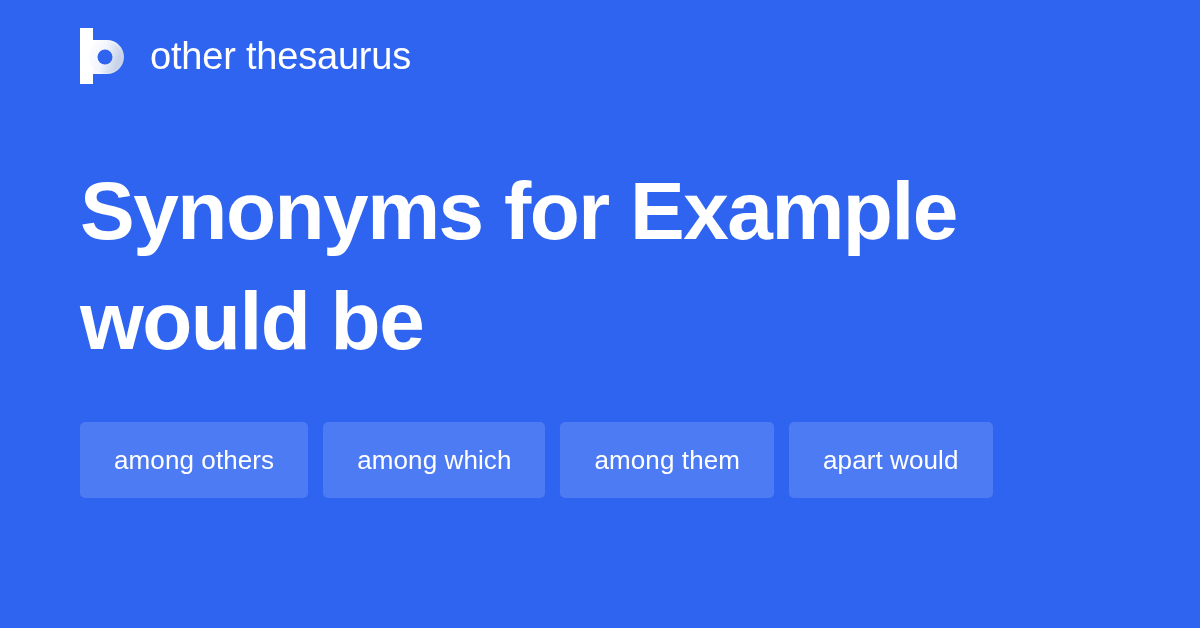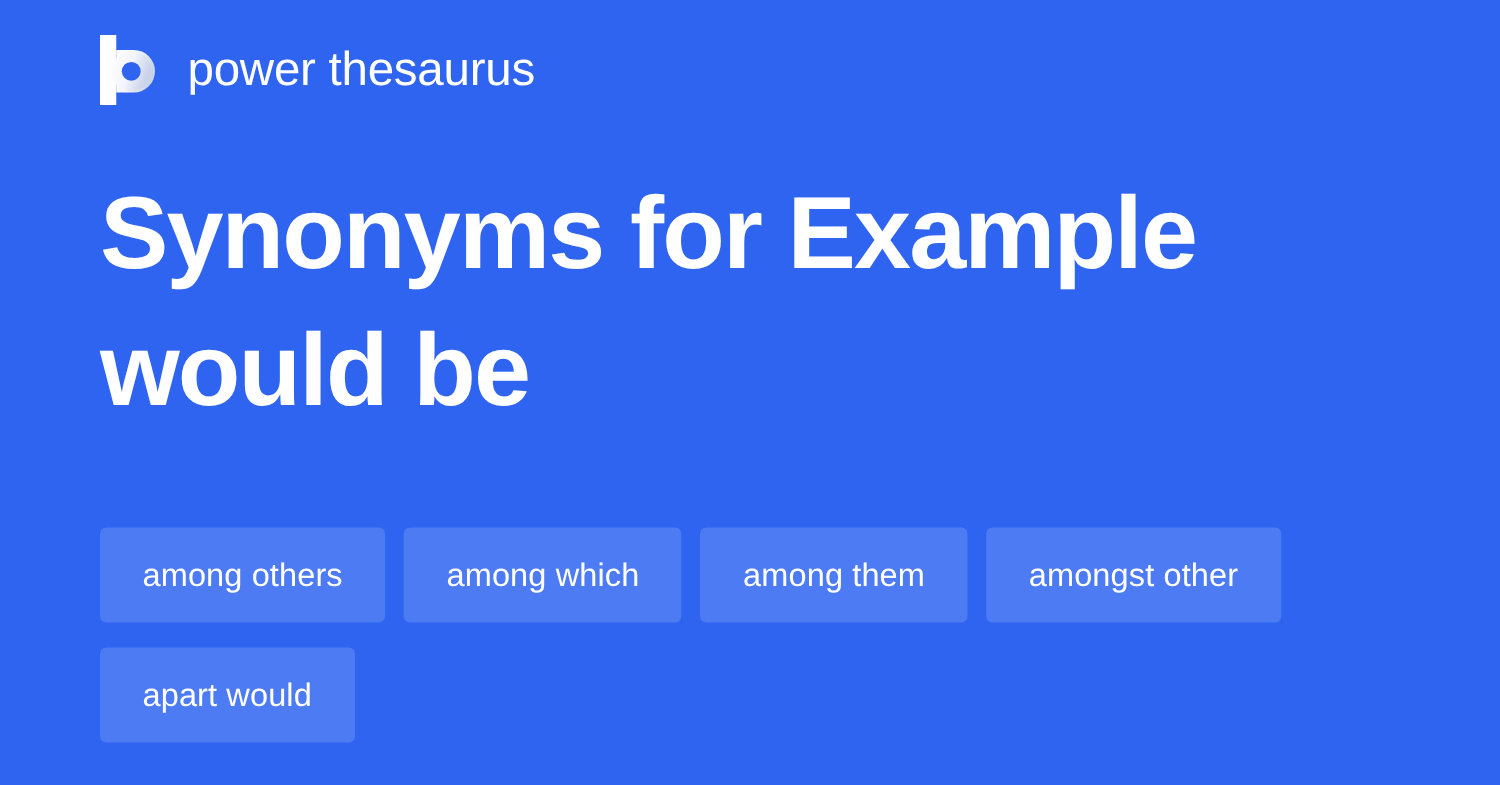--- a/index.html
+++ b/index.html
@@ -45,21 +45,21 @@
     letter-spacing: -0.2px;
     color: #FFFFFF;
     font-weight: 400;
     white-space: nowrap;
   }
 
   
   .headline {
     position: absolute;
     left: 80px;
-    top: 132px;
+    top: 156px;
     width: 1000px;
     margin: 0;
     font-size: 82px;
     line-height: 110px;
     font-weight: 700;
     letter-spacing: -1.5px;
     color: #FFFFFF;
   }
 
   
@@ -105,26 +105,25 @@
         </linearGradient>
       </defs>
 
       <rect x="0" y="0" width="13" height="56" fill="#FFFFFF"></rect>
 
       <path d="M13 12 h14 a17 17 0 0 1 0 34 h-14 z" fill="url(#bowlGrad)"></path>
       <circle cx="25" cy="29" r="16" fill="url(#bowlGrad)"></circle>
 
       <circle cx="25" cy="29" r="7.5" fill="#2F64F0"></circle>
     </svg>
-    <span class="brand-name">power thesaurus</span>
+    <span class="brand-name">other thesaurus</span>
   </div>
 
   <h1 class="headline">Synonyms for Example would be</h1>
 
   <div class="chips">
     <span class="chip">among others</span>
     <span class="chip">among which</span>
     <span class="chip">among them</span>
-    <span class="chip">amongst other</span>
     <span class="chip">apart would</span>
   </div>
 
 </div>
 
 </body></html>

